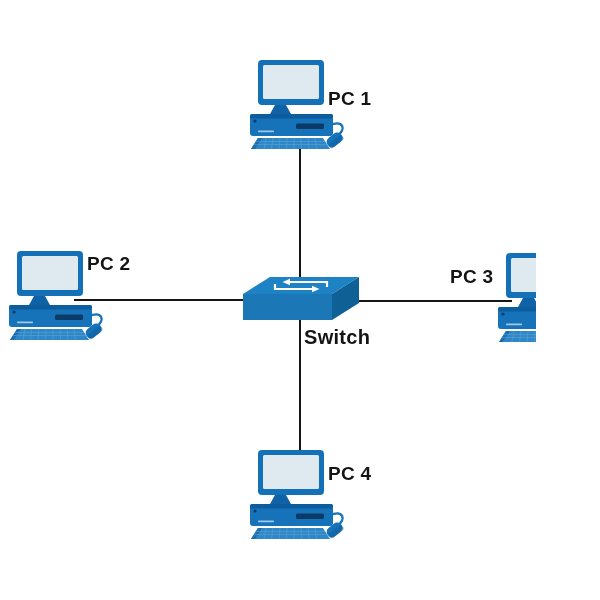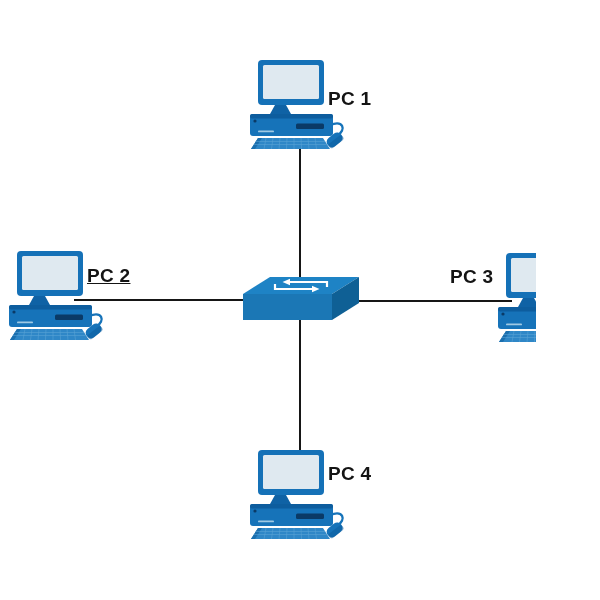--- a/index.html
+++ b/index.html
@@ -118,35 +118,36 @@
       <use href="#pc-symbol"></use>
     </svg>
   </div>
   <div class="node-label" style="left:328px; top:88px;">PC 1</div>
 
   <div class="node" style="left:5px; top:249px;">
     <svg width="100" height="92">
       <use href="#pc-symbol"></use>
     </svg>
   </div>
-  <div class="node-label" style="left:87px; top:265px;text-decoration:underline;">PC 2</div>
+  <div class="node-label" style="left:87px; top:253px;">PC 2</div>
 
   <div class="node" style="left:494px; top:251px;">
     <svg width="100" height="92">
       <use href="#pc-symbol"></use>
     </svg>
   </div>
   <div class="node-label" style="left:450px; top:266px;text-align:right;">PC 3</div>
 
   <div class="node" style="left:246px; top:448px;">
     <svg width="100" height="92">
       <use href="#pc-symbol"></use>
     </svg>
   </div>
   <div class="node-label" style="left:328px; top:463px;">PC 4</div>
 
   <div class="node" style="left:243px; top:277px;">
     <svg width="116" height="44">
       <use href="#switch-symbol"></use>
     </svg>
   </div>
+  <div class="node-label" style="left:304px; top:326px; font-size:20px;">Switch</div>
 
 </div>
 
 </body></html>

